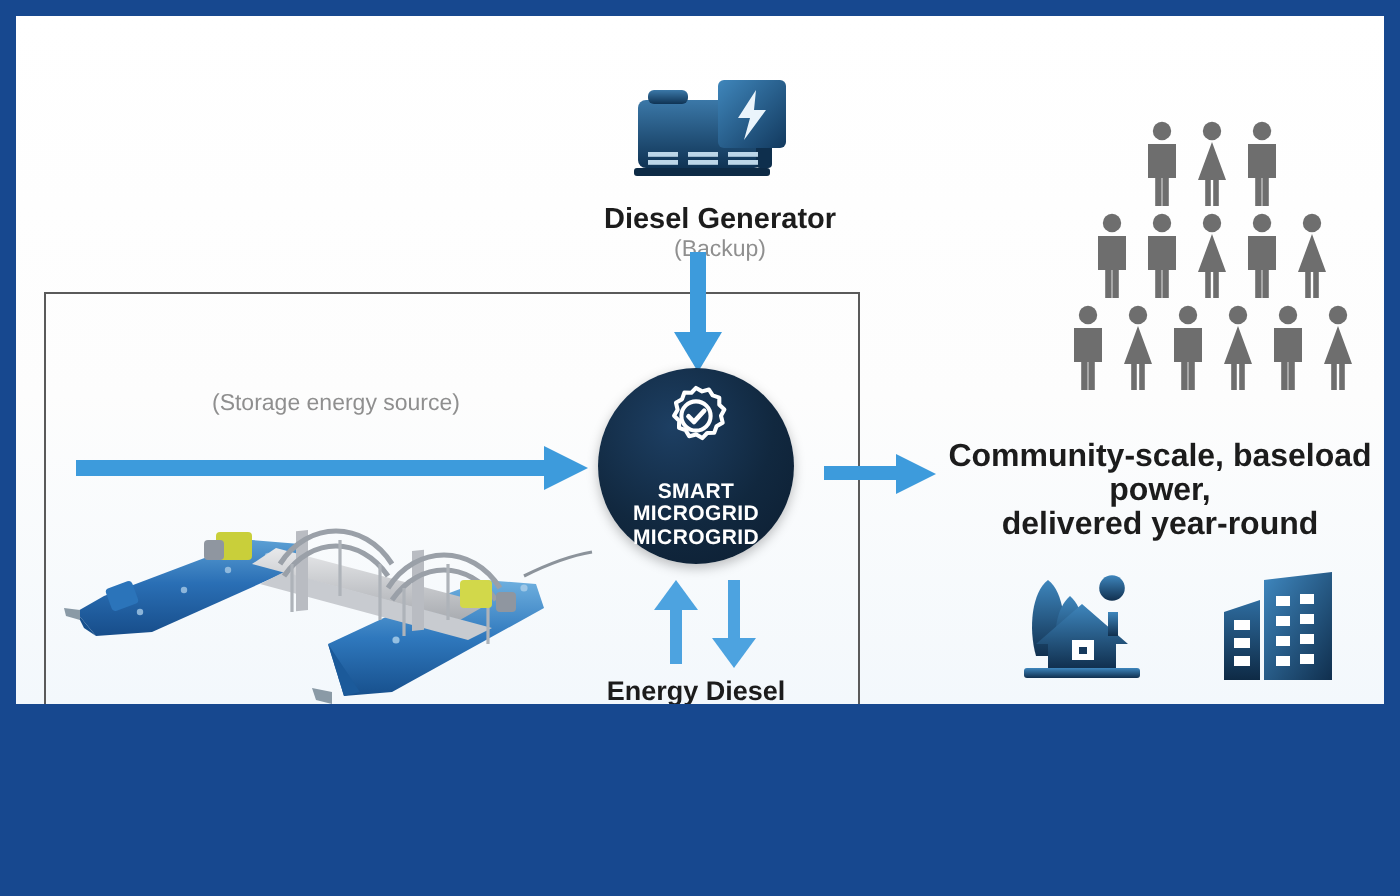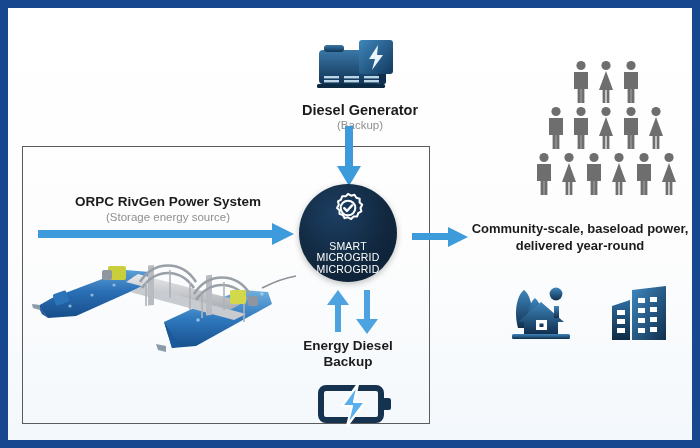--- a/index.html
+++ b/index.html
@@ -2,21 +2,21 @@
 <html><head>
 <meta charset="utf-8">
 <style>
   html,body{margin:0;padding:0;}
   body{
     width:700px;height:448px;overflow:hidden;
     background:#17488f;
     font-family:"Liberation Sans", sans-serif;
   }
   .frame{
-    position:absolute;left:8px;top:8px;width:684px;height:432px;
+    position:absolute;left:8px;top:8px;width:684px;height:344px;
     background:linear-gradient(180deg,#ffffff 0%,#fdfdfd 55%,#f3f8fc 100%);
     overflow:hidden;
   }
   .inner-box{
     position:absolute;left:14px;top:138px;width:408px;height:278px;
     border:1.5px solid #5a5a5a;
     background:transparent;
     box-sizing:border-box;
   }
 
@@ -26,41 +26,41 @@
   #gen-label{margin-top:4px;text-align:center;font-size:14.5px;font-weight:bold;color:#1c1c1c;}
   #gen-sub{text-align:center;font-size:11.5px;color:#8f8f8f;margin-top:1px;}
 
   
   #hub{
     position:absolute;left:291px;top:176px;width:98px;height:98px;border-radius:50%;
     background:radial-gradient(circle at 38% 30%,#1d3f63 0%,#11283f 55%,#0c1d30 100%);
     box-shadow:0 2px 6px rgba(0,0,0,.25);
     display:flex;flex-direction:column;align-items:center;justify-content:center;
   }
-  #hub-text{color:#fff;font-size:10.5px;font-weight:normal;line-height:11.5px;text-align:center;letter-spacing:.2px;margin-top:16px;}
+  #hub-text{color:#fff;font-size:10.5px;font-weight:bold;line-height:11.5px;text-align:center;letter-spacing:.2px;margin-top:16px;}
 
   
   .arrow{position:absolute;}
 
   
   #left-label{position:absolute;left:40px;top:186px;width:240px;text-align:center;}
   #left-title{font-size:13.5px;font-weight:bold;color:#1c1c1c;}
   #left-sub{font-size:11.5px;color:#8f8f8f;margin-top:2px;}
 
   
   #rivgen{position:absolute;left:22px;top:240px;width:270px;height:140px;}
 
   
   #ess-label{position:absolute;left:258px;top:330px;width:164px;text-align:center;
              font-size:13.5px;font-weight:bold;color:#1c1c1c;line-height:16px;}
   #ess-icon{position:absolute;left:310px;top:372px;}
 
   
   #right-text{position:absolute;left:458px;top:212px;width:228px;text-align:center;
-              font-size:13px;font-weight:bold;color:#1c1c1c;line-height:17px;}
+              font-size:16px;font-weight:bold;color:#1c1c1c;line-height:17px;}
 
   
   #people{position:absolute;left:518px;top:52px;width:160px;height:140px;}
   .prow{display:flex;justify-content:center;gap:3px;}
 
   
   #bldgs{position:absolute;left:500px;top:272px;width:180px;height:66px;
          display:flex;align-items:flex-end;gap:34px;}
 </style>
 </head>
@@ -115,21 +115,20 @@
       </g>
     </svg>
     <div id="hub-text">
       <span>SMART</span><br>
       <span>MICROGRID</span><br>
       <span>MICROGRID</span>
     </div>
   </div>
 
   <div id="left-label">
-    <div id="left-title">ORPC RivGen Power System</div>
     <div id="left-sub">(Storage energy source)</div>
   </div>
 
   <svg class="arrow" style="left:30px;top:215px;" width="258" height="22" viewBox="0 0 258 22">
     <rect x="0" y="7" width="238" height="8" fill="#3d9bdc"></rect>
     <path d="M256 11 L234 0 V22 Z" fill="#3d9bdc"></path>
   </svg>
 
   <svg id="rivgen" viewBox="0 0 270 140">
     <defs>

